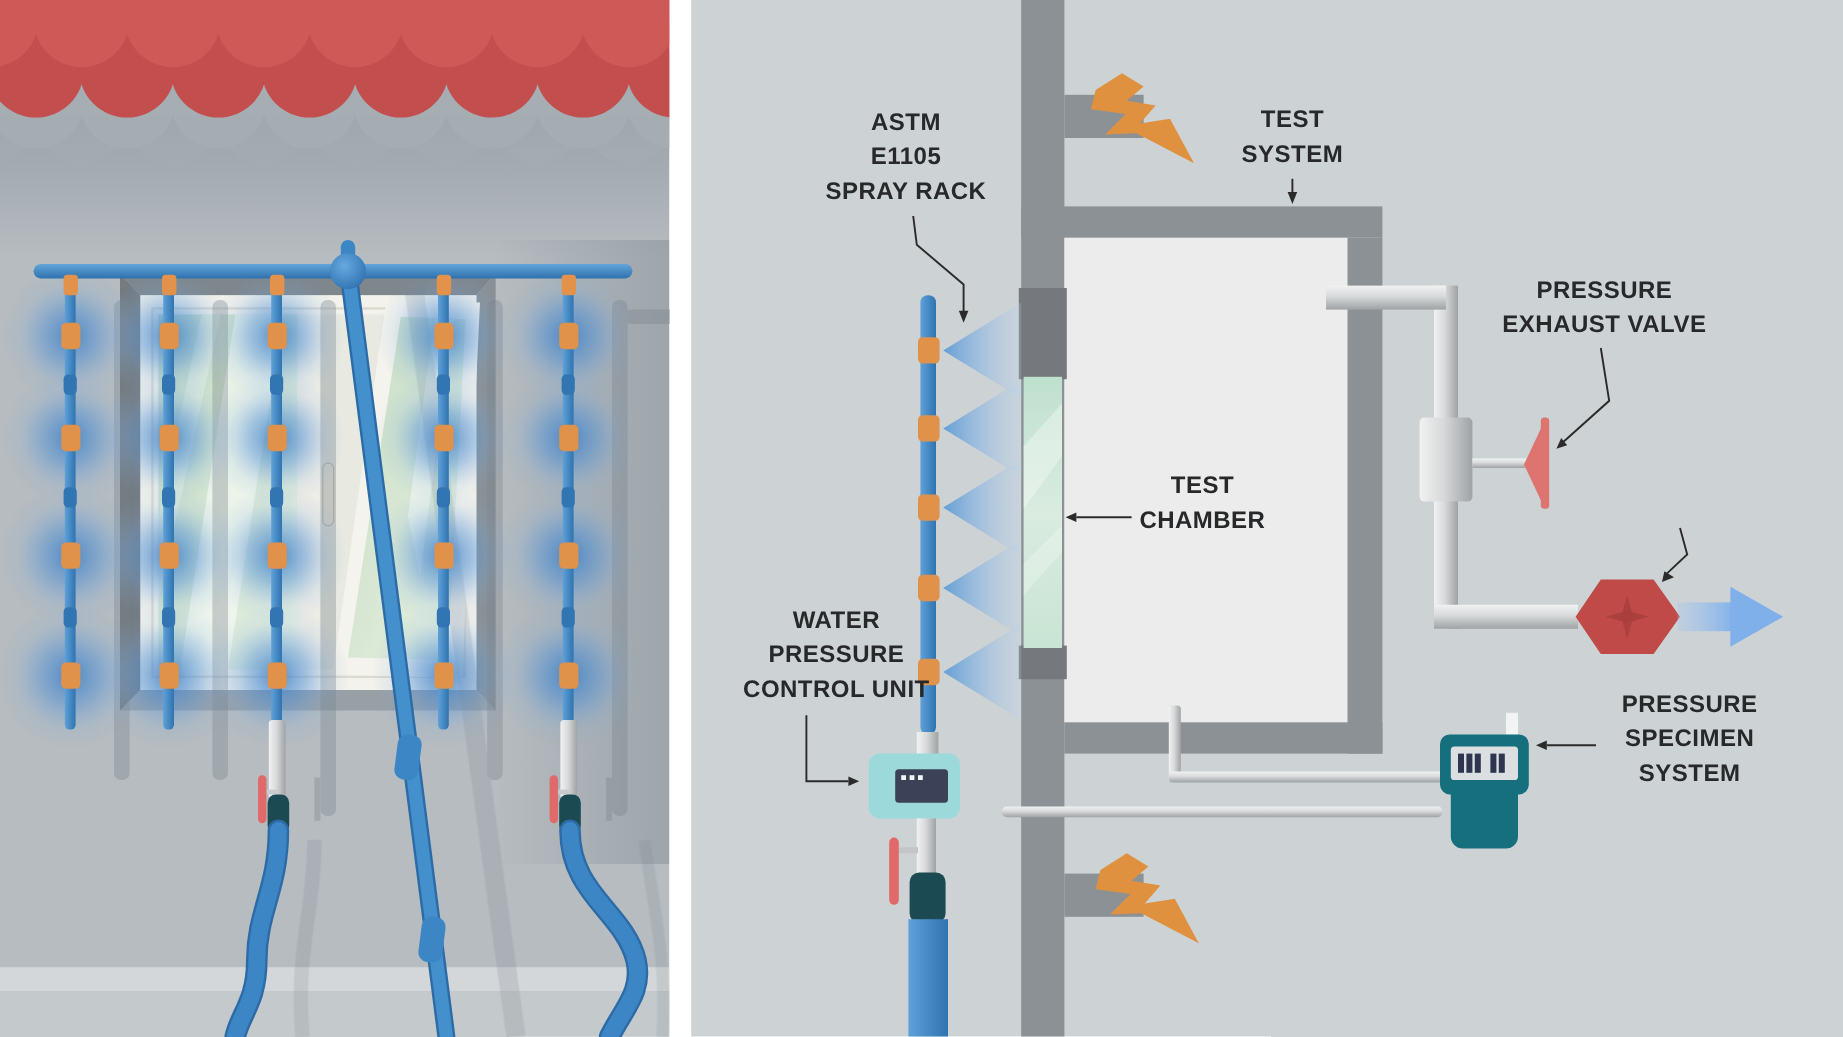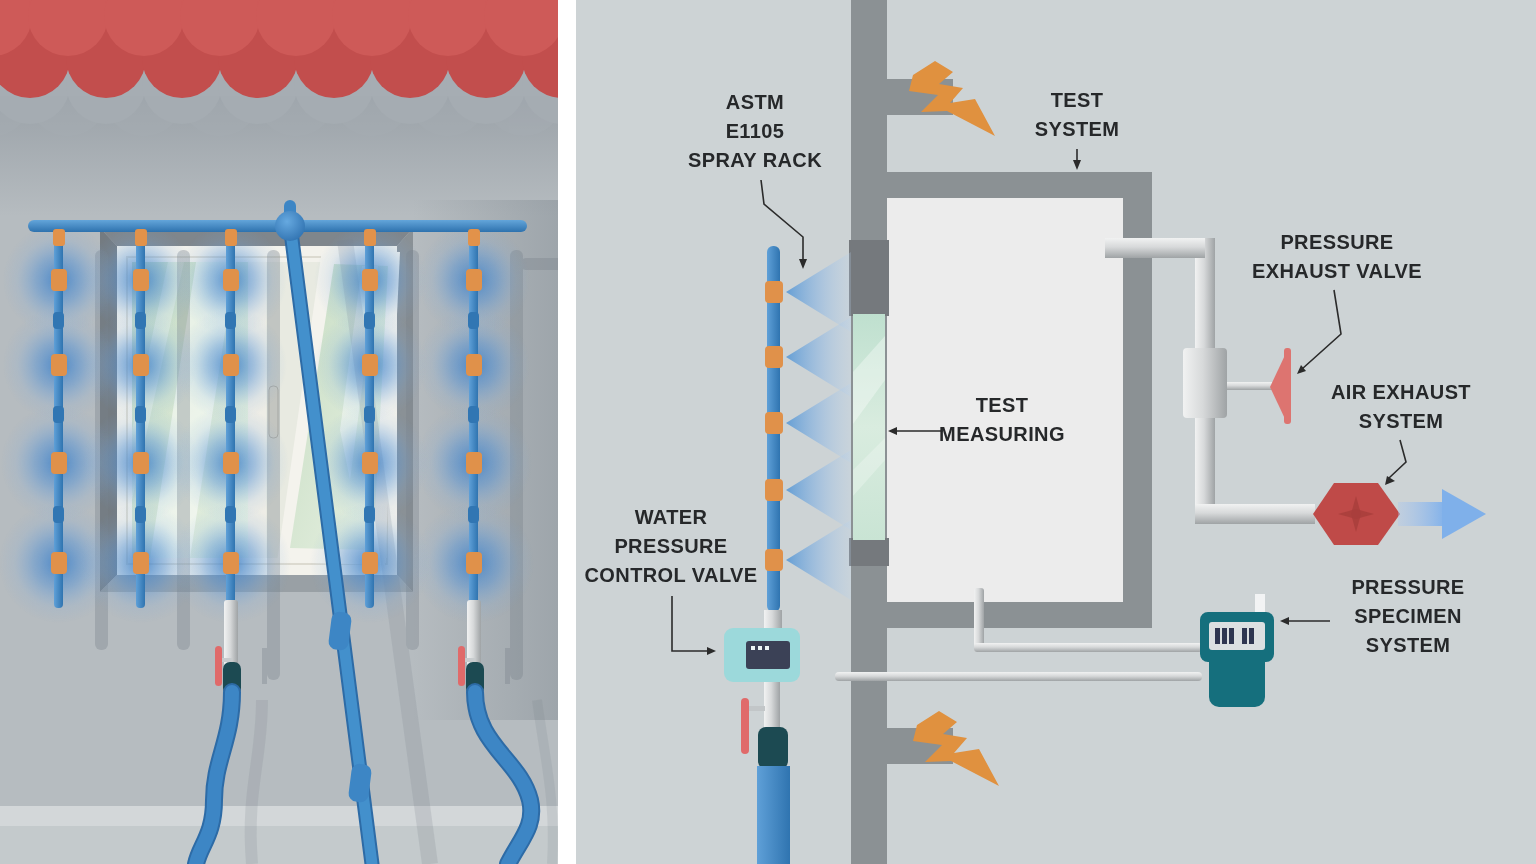--- a/index.html
+++ b/index.html
@@ -418,34 +418,30 @@
 <div class="lbl" style="left:1077px; top:86px;">
   <div>TEST</div>
   <div>SYSTEM</div>
 </div>
 
 <div class="lbl" style="left:1337px; top:228px;">
   <div>PRESSURE</div>
   <div>EXHAUST VALVE</div>
 </div>
 
-<div class="lbl" style="left:1401px; top:378px;">
-  <div>AIR EXHAUST</div>
-  <div>SYSTEM</div>
-</div>
 
 <div class="lbl" style="left:1002px; top:391px;">
   <div>TEST</div>
-  <div>MEASURING</div>
-</div>
-
-<div class="lbl" style="left:671px; top:503px;">
+  <div>CHAMBER</div>
+</div>
+
+<div class="lbl" style="left:697px; top:503px;">
   <div>WATER</div>
   <div>PRESSURE</div>
-  <div>CONTROL VALVE</div>
+  <div>CONTROL UNIT</div>
 </div>
 
 <div class="lbl" style="left:1408px; top:573px;">
   <div>PRESSURE</div>
   <div>SPECIMEN</div>
   <div>SYSTEM</div>
 </div>
 
 </div>
 

